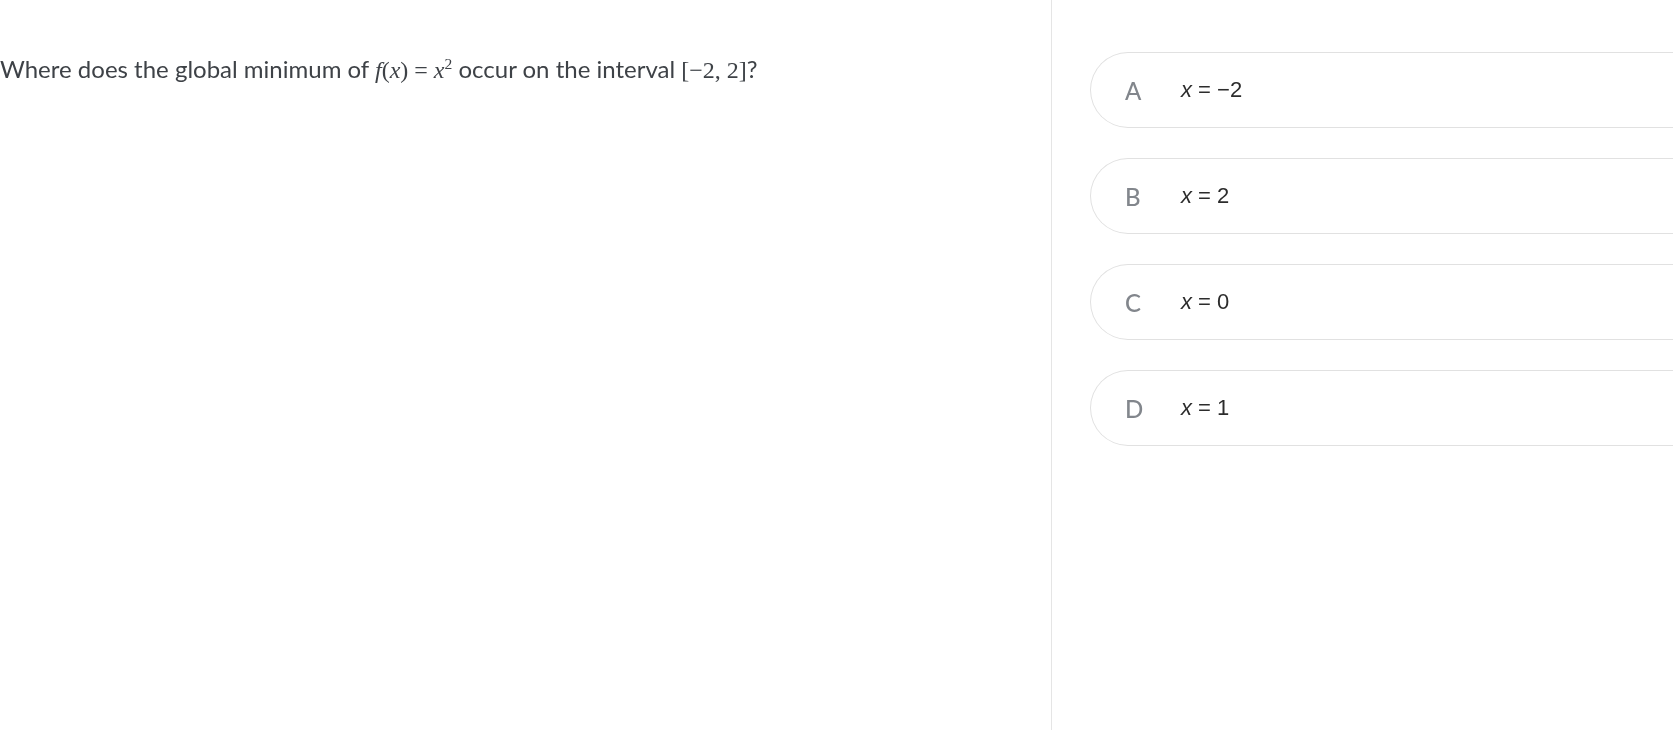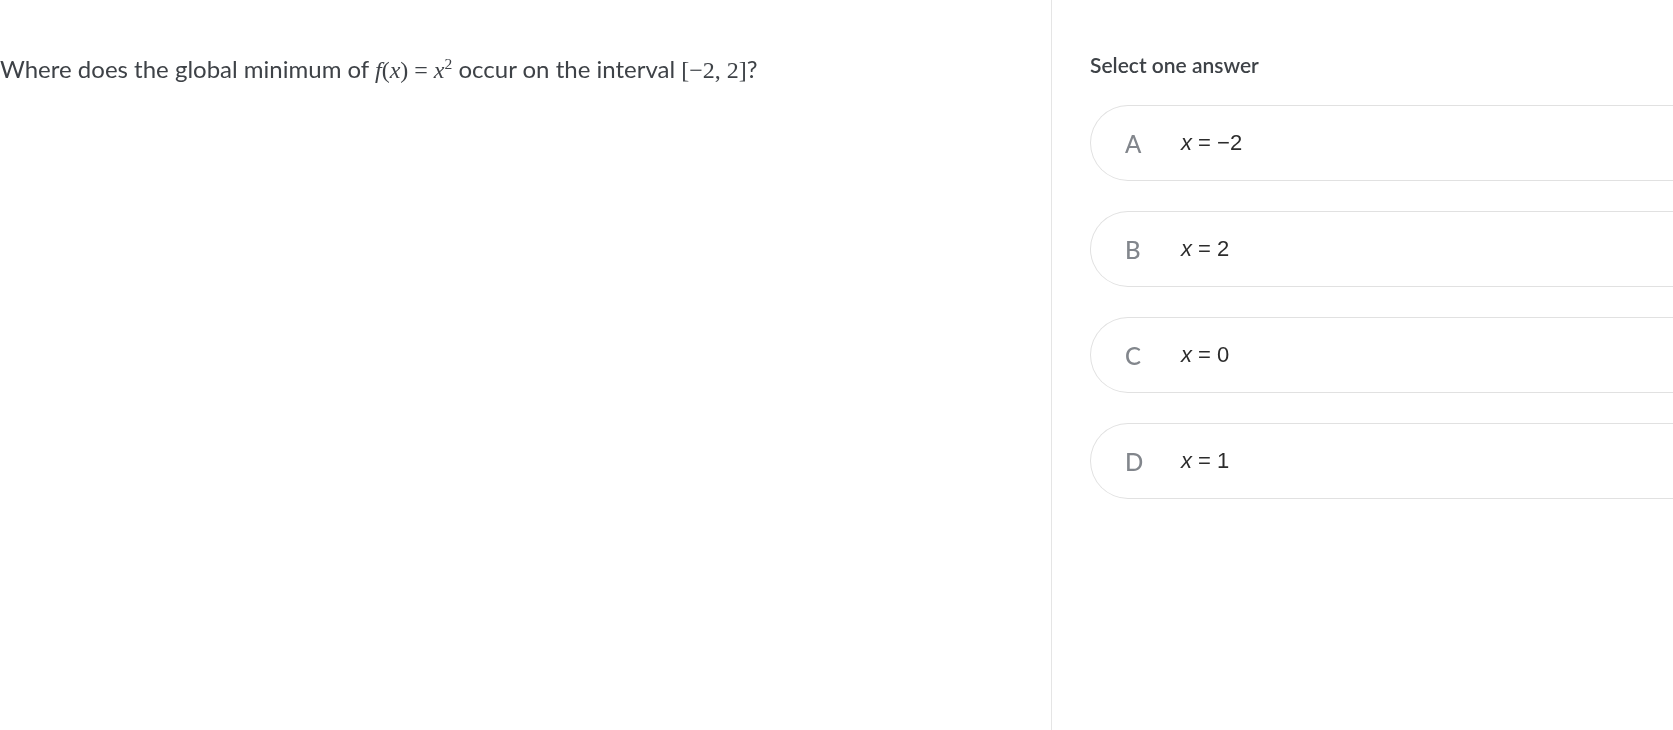--- a/index.html
+++ b/index.html
@@ -94,21 +94,20 @@
 </head>
 <body>
 
 <div class="left-panel">
   <div class="question">
     <span>Where does the global minimum of </span><span class="math">f</span><span class="mathn">(</span><span class="math">x</span><span class="mathn">)</span><span class="mathn"> = </span><span class="math">x</span><sup class="mathn">2</sup><span> occur on the interval </span><span class="mathn">[−2, 2]</span><span>?</span>
   </div>
 </div>
 
 <div class="right-panel">
-  <div class="select-label">Select one answer</div>
 
   <div class="choice">
     <span class="choice-letter">A</span>
     <span class="choice-math"><span class="x">x</span><span> = </span><span>−2</span></span>
   </div>
 
   <div class="choice">
     <span class="choice-letter">B</span>
     <span class="choice-math"><span class="x">x</span><span> = </span><span>2</span></span>
   </div>

